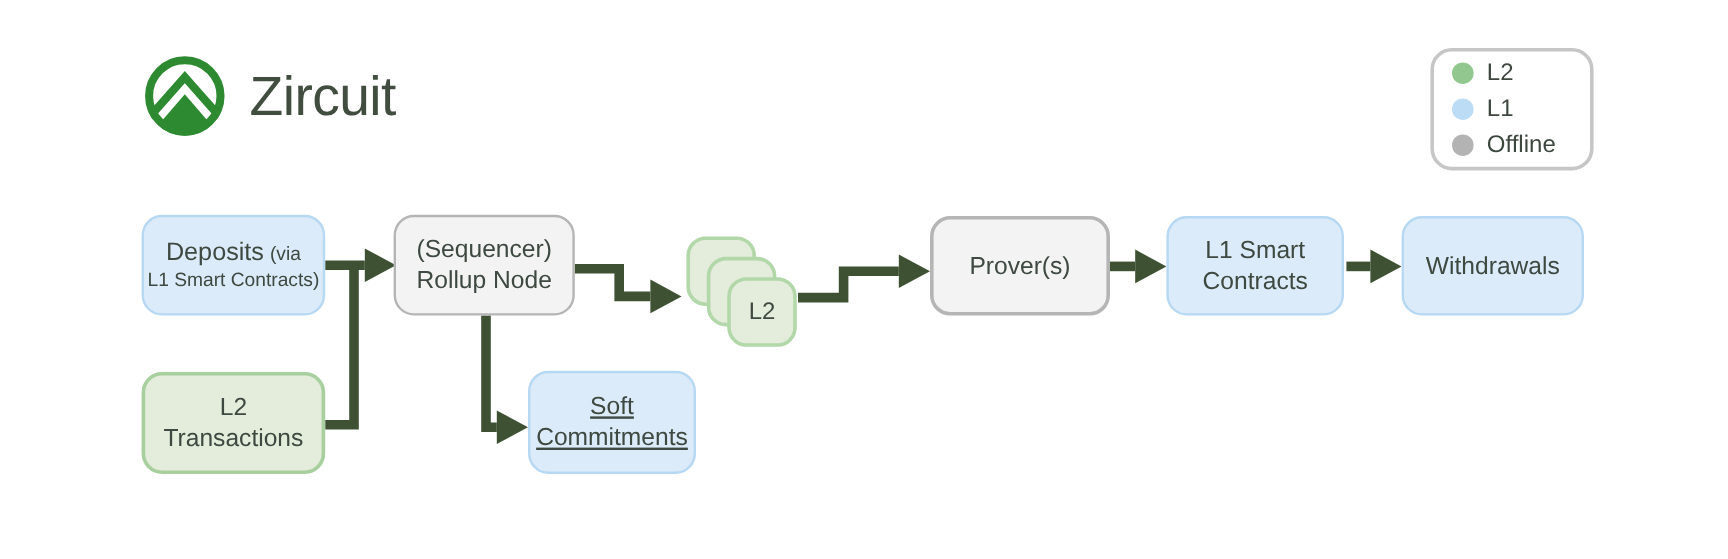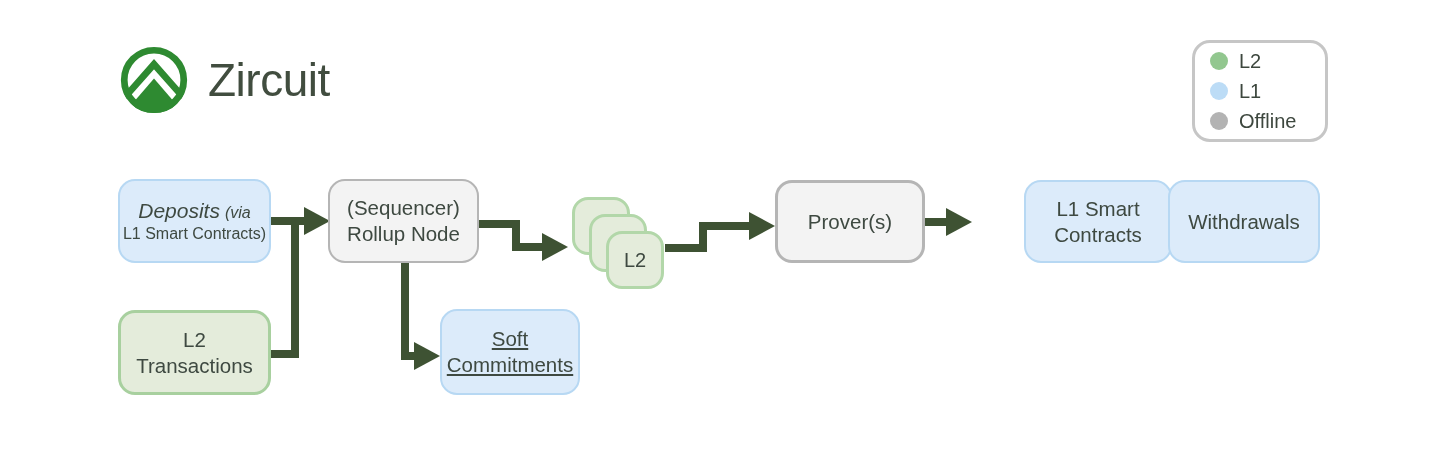--- a/index.html
+++ b/index.html
@@ -67,24 +67,24 @@
   }
   .node.t-l1 { background: #dcebfa; border-color: #b7d8f3; }
   .node.t-l2 { background: #e4ecdb; border-color: #a8d09f; }
   .node.t-offline { background: #f3f3f3; border-color: #b5b5b5; }
 
   .n-deposits        { left: 118px;  top: 179px; width: 153px; height: 84px; }
   .n-rollup          { left: 328px;  top: 179px; width: 151px; height: 84px; }
   .n-l2tx            { left: 118px;  top: 310px; width: 153px; height: 85px; border-width: 3px; }
   .n-softcommit      { left: 440px;  top: 309px; width: 140px; height: 86px; text-decoration: underline; }
   .n-prover          { left: 775px;  top: 180px; width: 150px; height: 83px; border-width: 3px; }
-  .n-l1sc            { left: 1024px;  top: 180px; width: 148px; height: 83px; }
+  .n-l1sc            { left: 972px;  top: 180px; width: 148px; height: 83px; }
   .n-withdrawals     { left: 1168px; top: 180px; width: 152px; height: 83px; }
 
-  .dep-line1 { display: flex; align-items: baseline; justify-content: center; gap: 5px; font-style: italic; }
+  .dep-line1 { display: flex; align-items: baseline; justify-content: center; gap: 5px; }
   .dep-big   { font-size: 21px; }
   .dep-small { font-size: 16px; }
 
   
   .stack-card {
     position: absolute;
     width: 58px; height: 58px;
     border-radius: 16px;
     background: #e4ecdb;
     border: 3px solid #b2d7a9;

